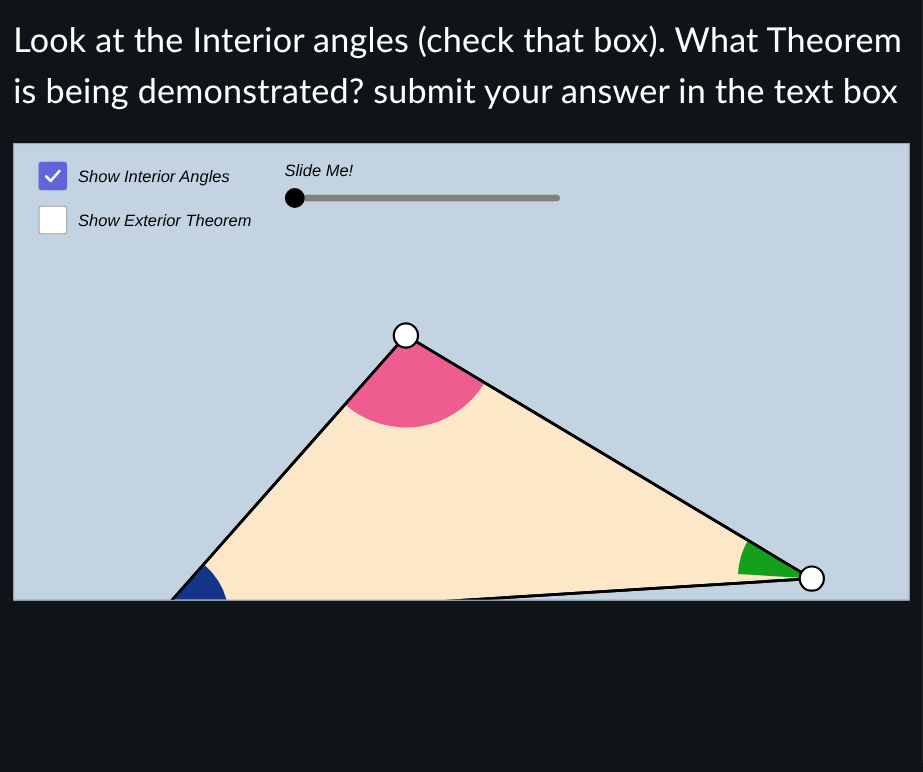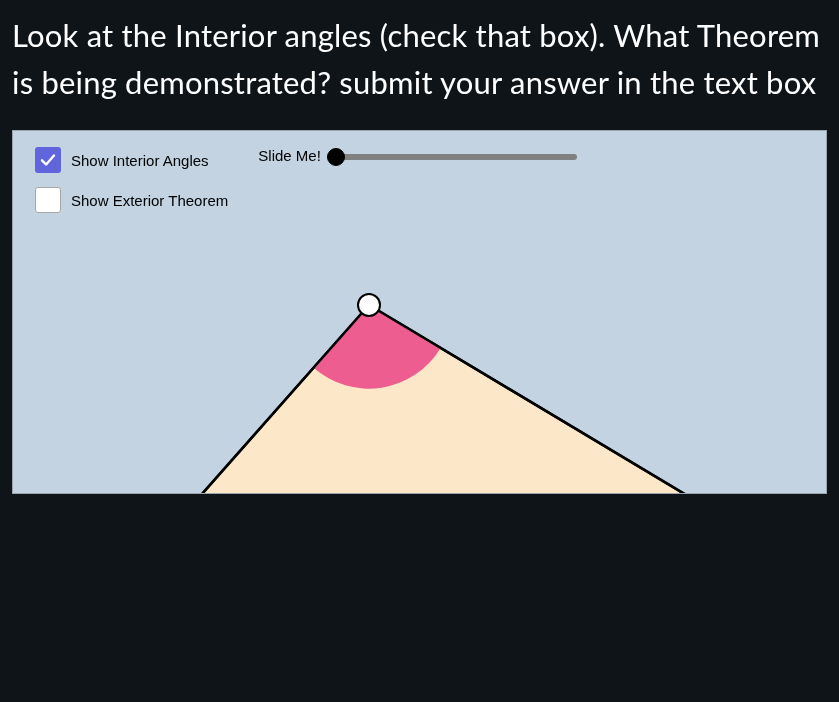--- a/index.html
+++ b/index.html
@@ -21,23 +21,24 @@
     .question-text {
       font-size: 31px;
       line-height: 1.5;
       font-weight: 400;
       letter-spacing: 0.2px;
     }
     .applet-frame {
       margin: 5px 12px 0 12px;
       border: 1px solid #9aa3ae;
       background: #c3d3e1;
-      height: 364px;
+      height: 416px;
       position: relative;
       overflow: hidden;
+      font-style: italic;
     }
     .controls {
       position: absolute;
       top: 16px;
       left: 22px;
       display: flex;
       align-items: flex-start;
       gap: 30px;
     }
     .checkbox-column {
@@ -71,21 +72,21 @@
       width: 18px;
       height: 18px;
     }
     .checkbox-label {
       font-size: 15px;
       color: #000000;
       font-family: Arial, sans-serif;
     }
     .slider-column {
       display: flex;
-      flex-direction: row;
+      flex-direction: column;
       gap: 6px;
     }
     .slider-label {
       font-size: 15px;
       color: #000000;
       font-family: Arial, sans-serif;
     }
     .slider-track-wrap {
       position: relative;
       width: 250px;

